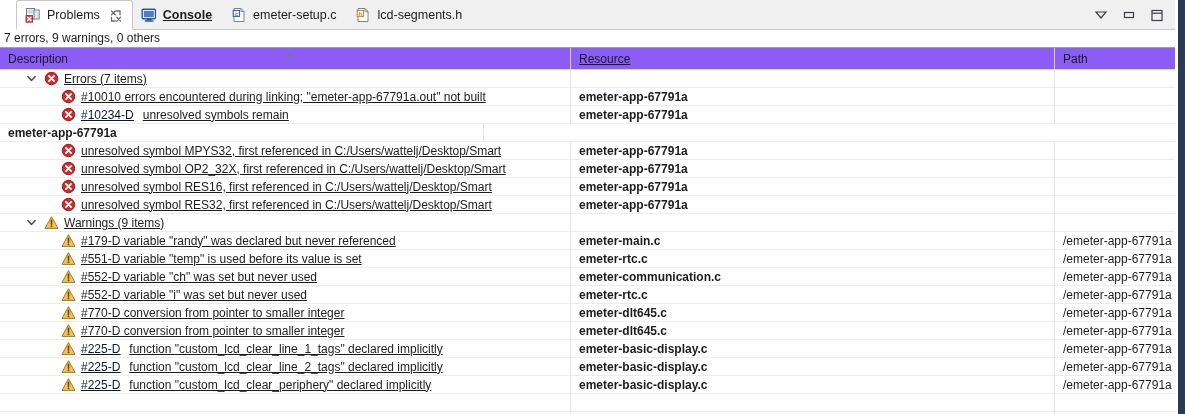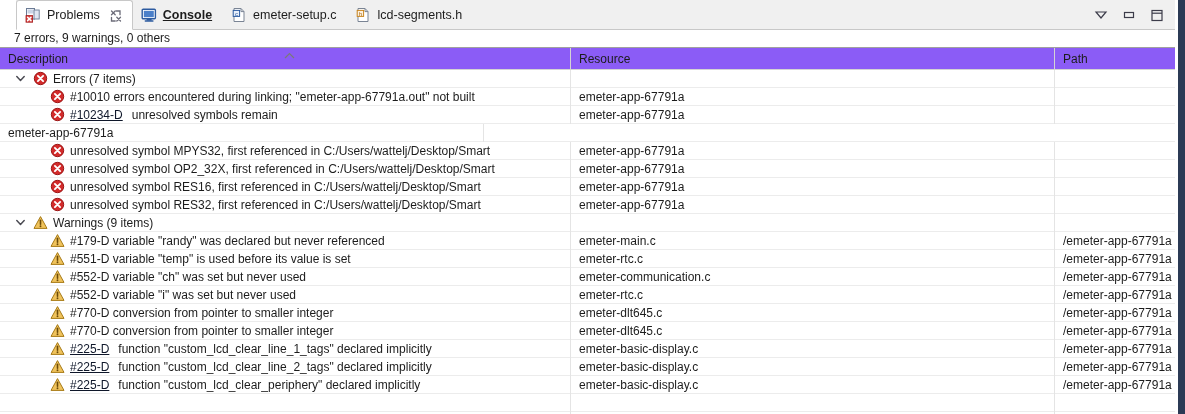--- a/index.html
+++ b/index.html
@@ -72,21 +72,21 @@
   }
   .vc { width: 14px; height: 14px; display: block; }
 
   
   .summary {
     position: absolute; top: 30px; left: 0;
     width: 1178px; height: 17px;
     background: #ffffff;
     font-size: 12px;
     color: #1c1c1c;
-    padding-left: 14px;
+    padding-left: 4px;
     line-height: 17px;
     white-space: nowrap;
   }
 
   
   .table-wrap {
     position: absolute; top: 47px; left: 0;
     width: 1178px; height: 367px;
     background: #ffffff;
     border-top: 1px solid #a0a0a0;
@@ -105,21 +105,21 @@
     height: 22px;
     line-height: 22px;
     font-size: 12px;
     color: #1c1c1c;
     padding-left: 8px;
     border-right: 1px solid #d4d4d4;
     white-space: nowrap;
     overflow: hidden;
   }
   .th.c-desc { width: 571px; }
-  .th.c-res  { width: 484px; }
+  .th.c-res  { width: 484px; text-decoration: underline; }
   .th.c-path { width: 123px; border-right: none; }
 
   .sort-caret {
     position: absolute; top: -4px; left: 284px;
     width: 11px; height: 7px;
   }
 
   
   .rows { position: relative; }
   .row {
@@ -131,22 +131,22 @@
   .cell {
     height: 18px; line-height: 18px;
     font-size: 12px;
     color: #1c1c1c;
     padding-left: 8px;
     border-right: 1px solid #e4e4e4;
     white-space: nowrap;
     overflow: hidden;
     display: flex; align-items: center;
   }
-  .cell.c-desc { width: 571px; padding-left: 0; }
-  .cell.c-res  { width: 484px; }
+  .cell.c-desc { width: 571px; padding-left: 11px; text-decoration: underline; }
+  .cell.c-res  { width: 484px; font-weight: bold; }
   .cell.c-path { width: 123px; border-right: none; }
 
   .desc-inner { display: flex; align-items: center; gap: 5px; height: 18px; }
 
   .twisty { width: 16px; height: 18px; display:flex; align-items:center; justify-content:center; flex:0 0 auto; margin-left: 12px;}
   .child-indent { width: 45px; flex: 0 0 auto; }
 
   .sev-icon { width: 15px; height: 15px; flex: 0 0 auto; display:block; }
 
   .msg { line-height: 18px; white-space: nowrap; }

